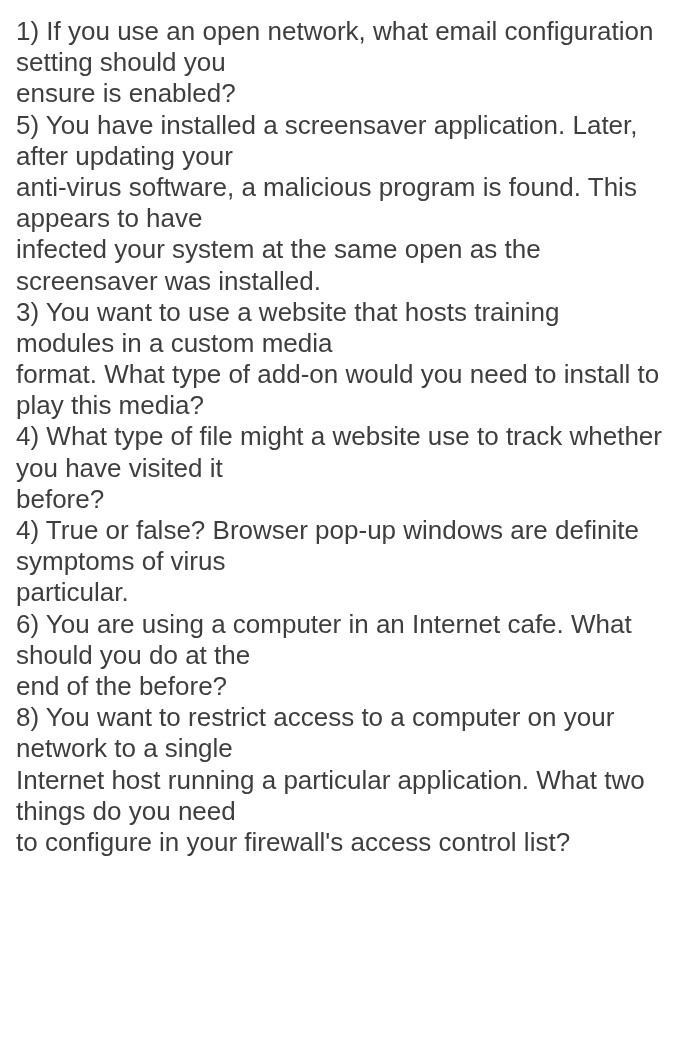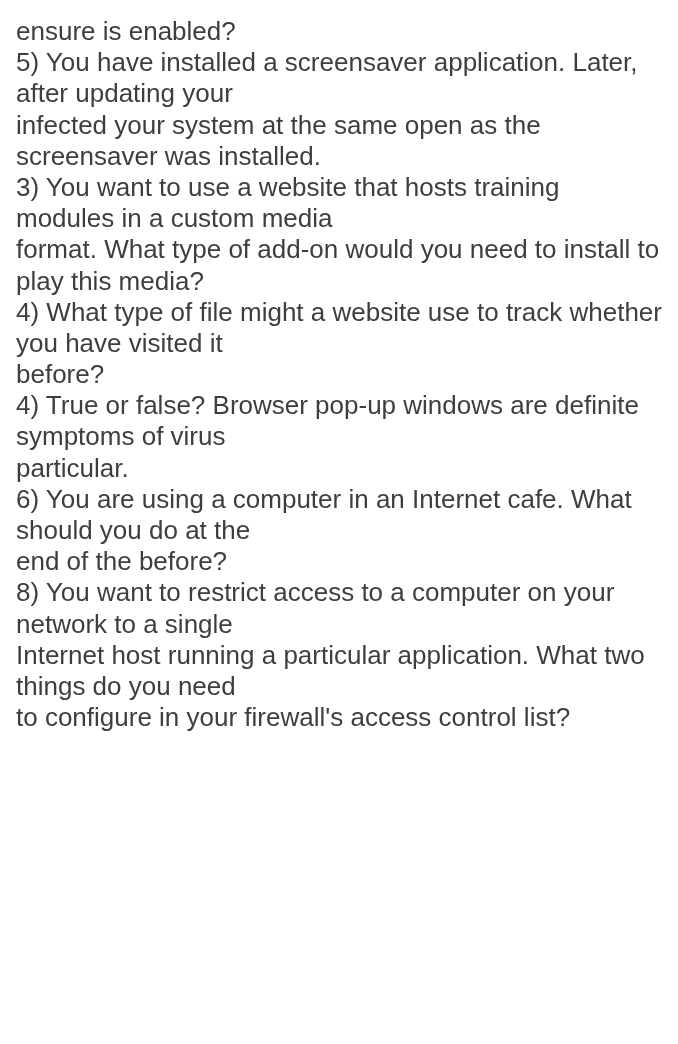--- a/index.html
+++ b/index.html
@@ -17,24 +17,26 @@
     }
     .line {
       display: block;
     }
   </style>
 </head>
 <body>
 
 <div>
   <div class="question-block">
+    <span class="line">1) If you use an open network, what email configuration setting should you</span>
     <span class="line">ensure is enabled?</span>
   </div>
   <div class="question-block">
     <span class="line">5) You have installed a screensaver application. Later, after updating your</span>
+    <span class="line">anti-virus software, a malicious program is found. This appears to have</span>
     <span class="line">infected your system at the same open as the screensaver was installed.</span>
   </div>
   <div class="question-block">
     <span class="line">3) You want to use a website that hosts training modules in a custom media</span>
     <span class="line">format. What type of add-on would you need to install to play this media?</span>
   </div>
   <div class="question-block">
     <span class="line">4) What type of file might a website use to track whether you have visited it</span>
     <span class="line">before?</span>
   </div>

